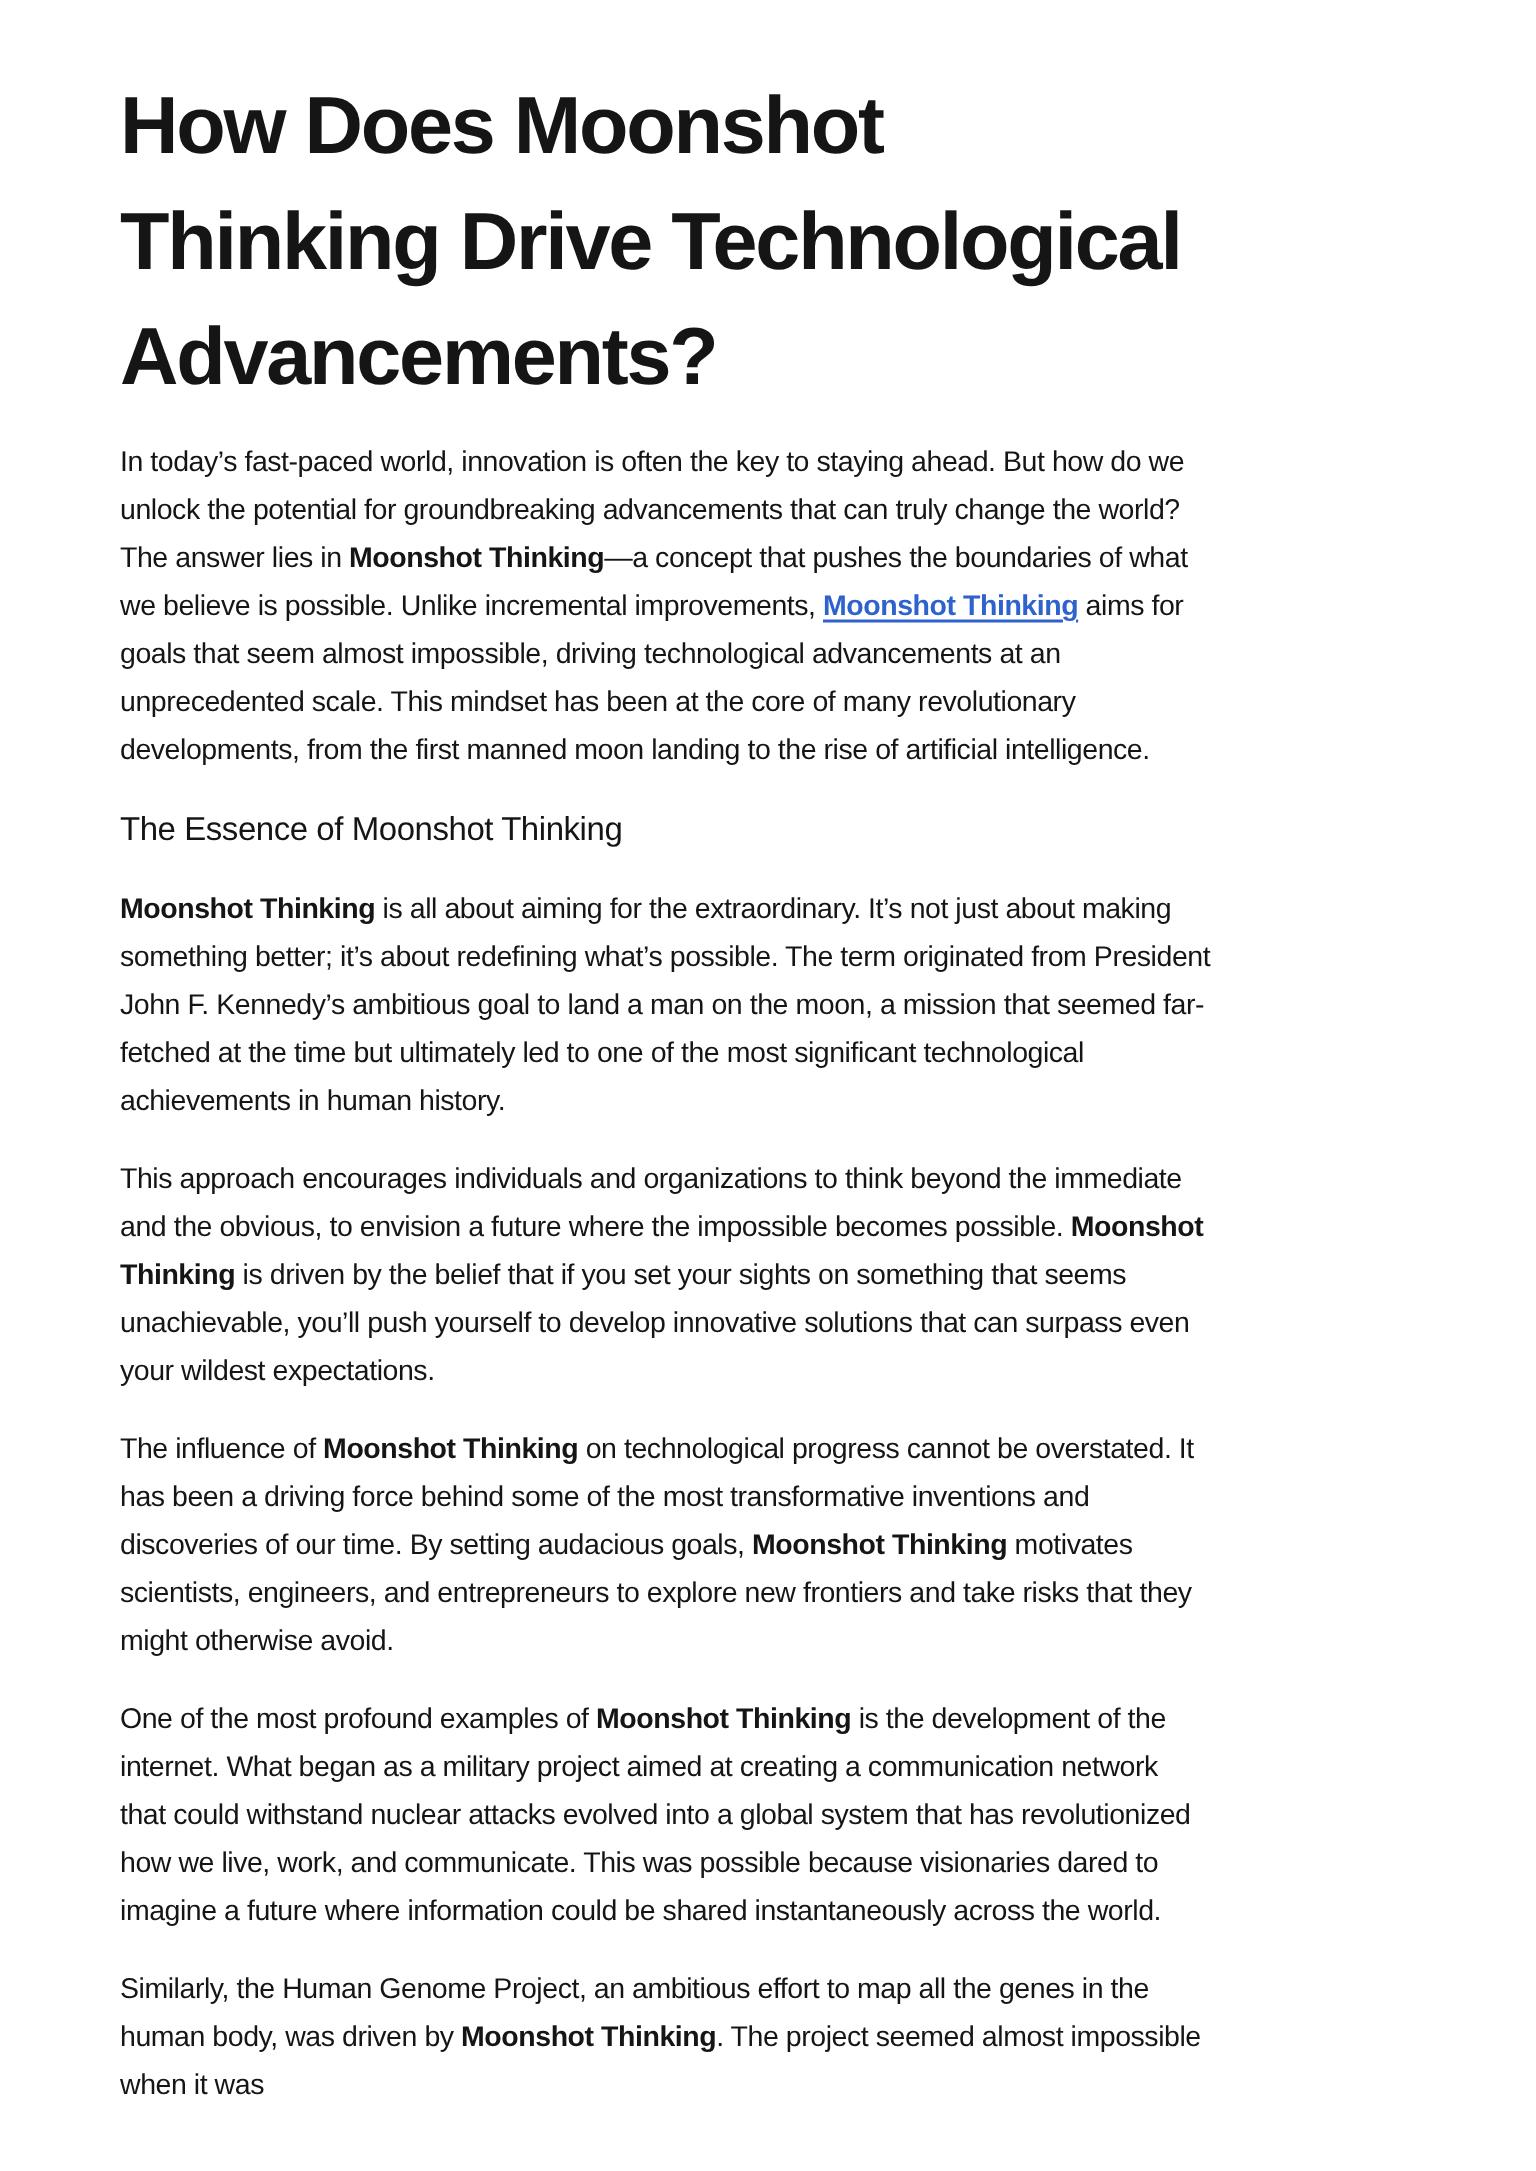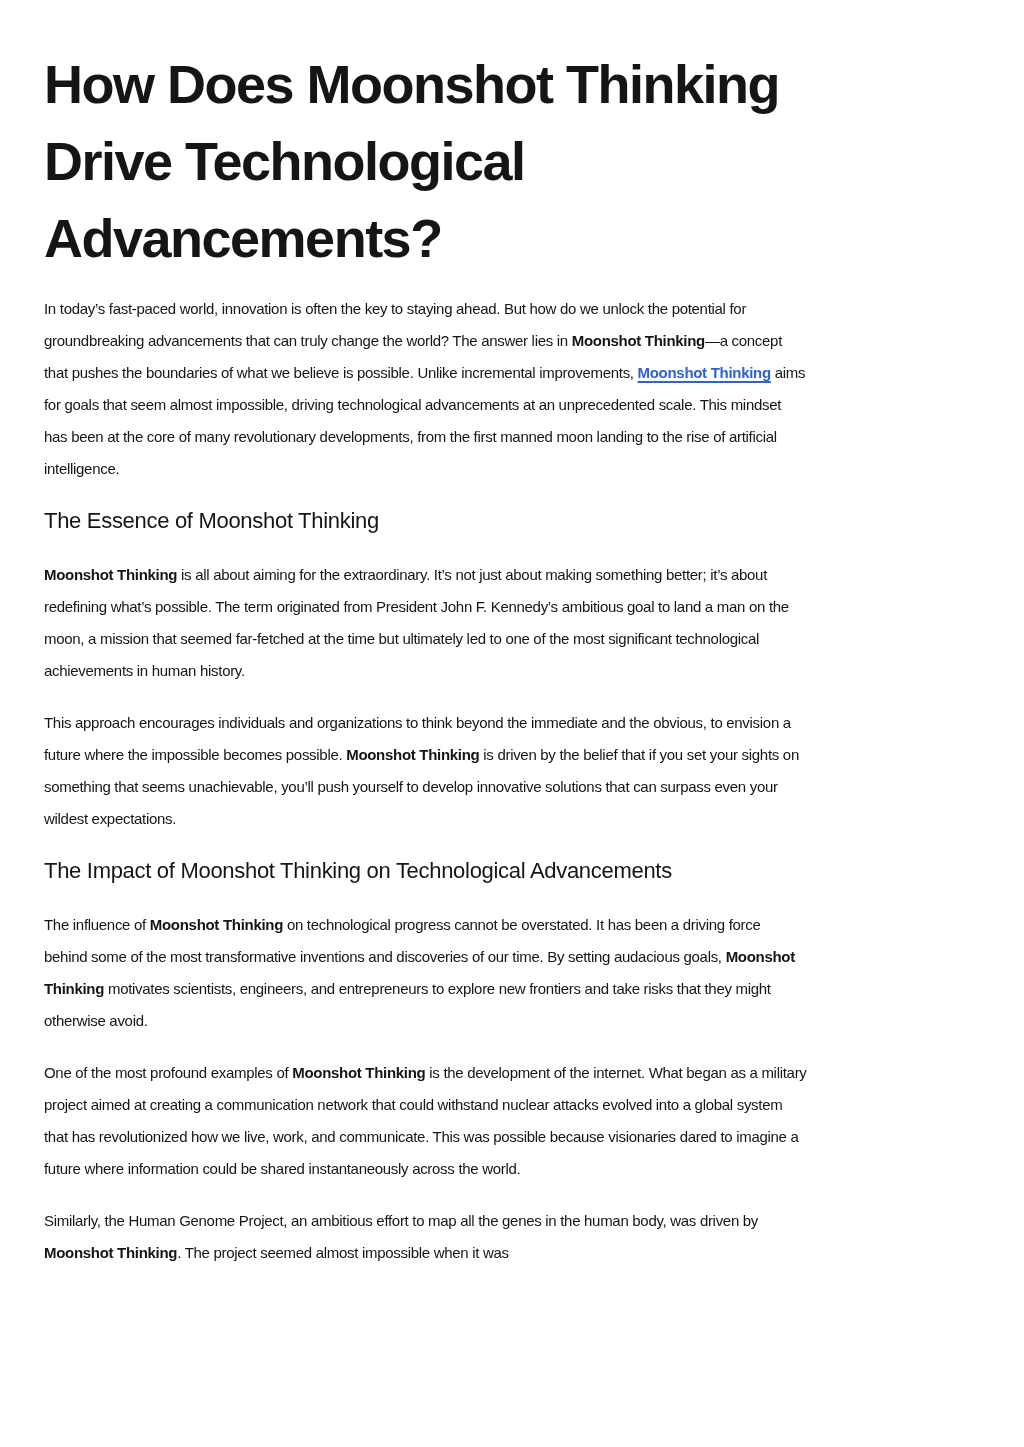--- a/index.html
+++ b/index.html
@@ -15,35 +15,35 @@
   }
   body {
     width: 1024px;
     height: 1447px;
     font-family: "Liberation Sans", "DejaVu Sans", sans-serif;
     color: var(--text-color);
   }
   .page {
     width: 856px;
     height: 1447px;
-    padding: 46px 49px 0 44px;
+    padding: 46px 49px 0 80px;
     overflow: hidden;
     background: var(--page-bg);
   }
   h1.title {
     margin: 0 0 16px 0;
     font-size: 54px;
     line-height: 77px;
     font-weight: 700;
     letter-spacing: -1.5px;
     max-width: 925px;
   }
   p.body-text {
     margin: 0 0 20px 0;
-    font-size: 15px;
+    font-size: 19px;
     line-height: 32px;
     letter-spacing: -0.3px;
     max-width: 925px;
   }
   h2.section-heading {
     margin: 22px 0 24px 0;
     font-size: 22px;
     line-height: 28px;
     font-weight: 400;
     letter-spacing: -0.3px;
@@ -66,20 +66,19 @@
   <h1 class="title">How Does Moonshot Thinking Drive Technological Advancements?</h1>
 
   <p class="body-text"><span>In today’s fast-paced world, innovation is often the key to staying ahead. But how do we unlock the potential for groundbreaking advancements that can truly change the world? The answer lies in </span><strong>Moonshot Thinking</strong><span>—a concept that pushes the boundaries of what we believe is possible. Unlike incremental improvements, </span><a class="inline-link" href="#">Moonshot Thinking</a><span> aims for goals that seem almost impossible, driving technological advancements at an unprecedented scale. This mindset has been at the core of many revolutionary developments, from the first manned moon landing to the rise of artificial intelligence.</span></p>
 
   <h2 class="section-heading">The Essence of Moonshot Thinking</h2>
 
   <p class="body-text"><strong>Moonshot Thinking</strong><span> is all about aiming for the extraordinary. It’s not just about making something better; it’s about redefining what’s possible. The term originated from President John F. Kennedy’s ambitious goal to land a man on the moon, a mission that seemed far-fetched at the time but ultimately led to one of the most significant technological achievements in human history.</span></p>
 
   <p class="body-text"><span>This approach encourages individuals and organizations to think beyond the immediate and the obvious, to envision a future where the impossible becomes possible. </span><strong>Moonshot Thinking</strong><span> is driven by the belief that if you set your sights on something that seems unachievable, you’ll push yourself to develop innovative solutions that can surpass even your wildest expectations.</span></p>
 
-  <h2 class="section-heading">The Impact of Moonshot Thinking on Technological Advancements</h2>
 
   <p class="body-text"><span>The influence of </span><strong>Moonshot Thinking</strong><span> on technological progress cannot be overstated. It has been a driving force behind some of the most transformative inventions and discoveries of our time. By setting audacious goals, </span><strong>Moonshot Thinking</strong><span> motivates scientists, engineers, and entrepreneurs to explore new frontiers and take risks that they might otherwise avoid.</span></p>
 
   <p class="body-text"><span>One of the most profound examples of </span><strong>Moonshot Thinking</strong><span> is the development of the internet. What began as a military project aimed at creating a communication network that could withstand nuclear attacks evolved into a global system that has revolutionized how we live, work, and communicate. This was possible because visionaries dared to imagine a future where information could be shared instantaneously across the world.</span></p>
 
   <p class="body-text"><span>Similarly, the Human Genome Project, an ambitious effort to map all the genes in the human body, was driven by </span><strong>Moonshot Thinking</strong><span>. The project seemed almost impossible when it was</span></p>
 </main>
 
 </body></html>

